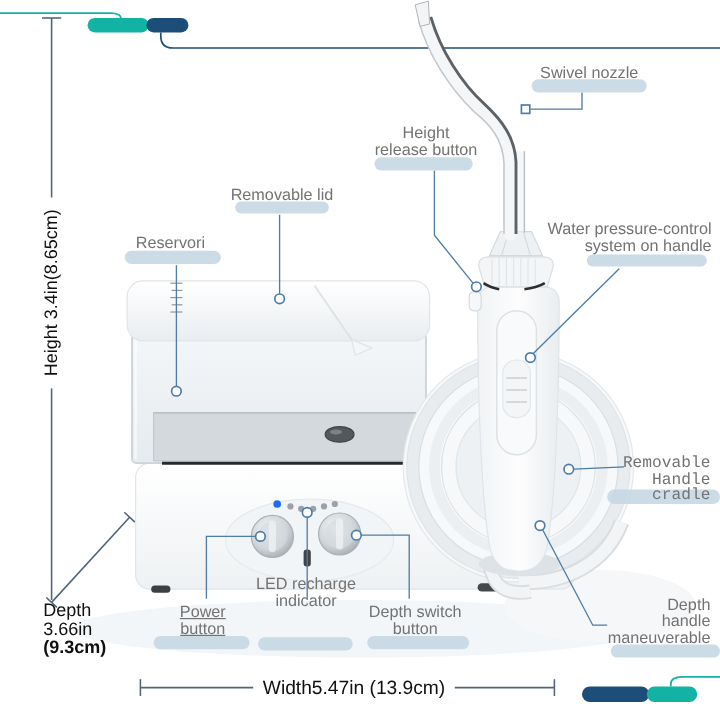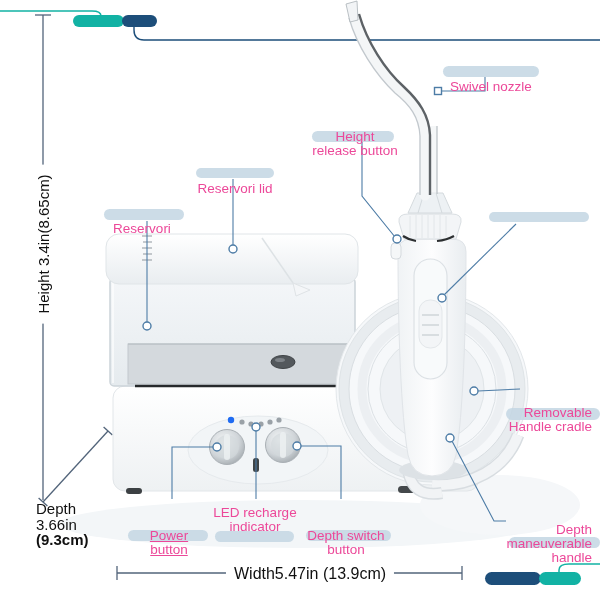--- a/index.html
+++ b/index.html
@@ -1,27 +1,27 @@
 <!DOCTYPE html>
 <html><head>
 <meta charset="utf-8">
 <style>
   html,body{margin:0;padding:0;background:#ffffff;}
   #scene{position:relative;width:600px;height:600px;background:#ffffff;overflow:hidden;
          font-family:"Liberation Sans",sans-serif;}
   #art{position:absolute;left:0;top:0;}
-  .callout-label{position:absolute;font-size:13.5px;line-height:13.5px;color:#ec4899;z-index:3;margin-top:26px;}
+  .callout-label{position:absolute;font-size:13.5px;line-height:13.5px;color:#737373;z-index:3;}
   .callout-label .ln{display:block;}
   .ta-c{text-align:center;} .ta-r{text-align:right;}
   .pill{position:absolute;background:#c3d6e3;opacity:.85;border-radius:6px;z-index:2;}
   .dim-text{position:absolute;color:#101010;z-index:3;background:#ffffff;}
   #dim-height{left:43px;top:244px;transform:translate(-50%,-50%) rotate(-90deg);
               font-size:15px;padding:0 10px;white-space:nowrap;}
   #dim-width{left:295px;top:574px;transform:translate(-50%,-50%);
-             font-size:16px;padding:0 8px;white-space:nowrap;margin-left:15px;}
+             font-size:16px;padding:0 8px;white-space:nowrap;}
   #dim-depth{left:36px;top:501px;width:82px;text-align:left;font-size:15px;line-height:15.5px;background:transparent;}
 </style>
 </head>
 <body>
 
 <div id="scene">
 
   <svg id="art" width="600" height="600" viewBox="0 0 600 600">
     <defs>
       <linearGradient id="gbase" x1="0" y1="0" x2="0" y2="1">
@@ -223,33 +223,37 @@
   <div class="pill" style="left:306px;top:530px;width:85px;height:11px;"></div>
 
   <div class="callout-label ta-c" style="left:441px;top:54px;width:100px;">
     <span class="ln">Swivel nozzle</span>
   </div>
   <div class="callout-label ta-c" style="left:305px;top:104px;width:100px;">
     <span class="ln">Height</span>
     <span class="ln">release button</span>
   </div>
   <div class="callout-label ta-c" style="left:185px;top:156px;width:100px;">
-    <span class="ln">Reservori lid</span>
+    <span class="ln">Removable lid</span>
   </div>
   <div class="callout-label ta-c" style="left:92px;top:196px;width:100px;">
     <span class="ln">Reservori</span>
   </div>
-  <div class="callout-label ta-r" style="left:494px;top:380px;width:98px;">
+  <div class="callout-label ta-r" style="left:448px;top:184px;width:145px;">
+    <span class="ln">Water pressure-control</span>
+    <span class="ln">system on handle</span>
+  </div>
+  <div class="callout-label ta-r" style="left:494px;top:380px;width:98px;font-family:Liberation Mono, monospace;">
     <span class="ln">Removable</span>
     <span class="ln">Handle cradle</span>
   </div>
   <div class="callout-label ta-r" style="left:489px;top:497px;width:103px;line-height:14px;">
     <span class="ln">Depth</span>
+    <span class="ln">handle</span>
     <span class="ln">maneuverable</span>
-    <span class="ln">handle</span>
   </div>
   <div class="callout-label ta-c" style="left:136px;top:503px;width:66px;text-decoration:underline;">
     <span class="ln">Power</span>
     <span class="ln">button</span>
   </div>
   <div class="callout-label ta-c" style="left:211px;top:480px;width:88px;">
     <span class="ln">LED recharge</span>
     <span class="ln">indicator</span>
   </div>
   <div class="callout-label ta-c" style="left:302px;top:503px;width:88px;">

